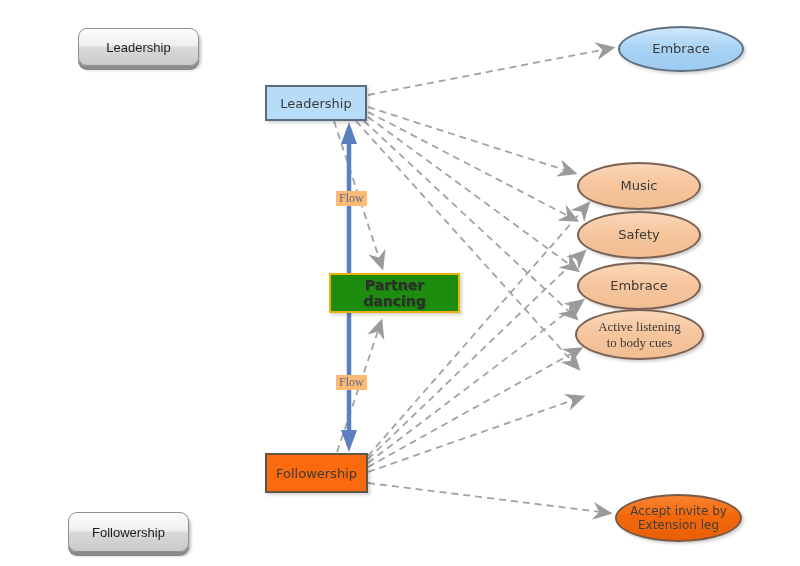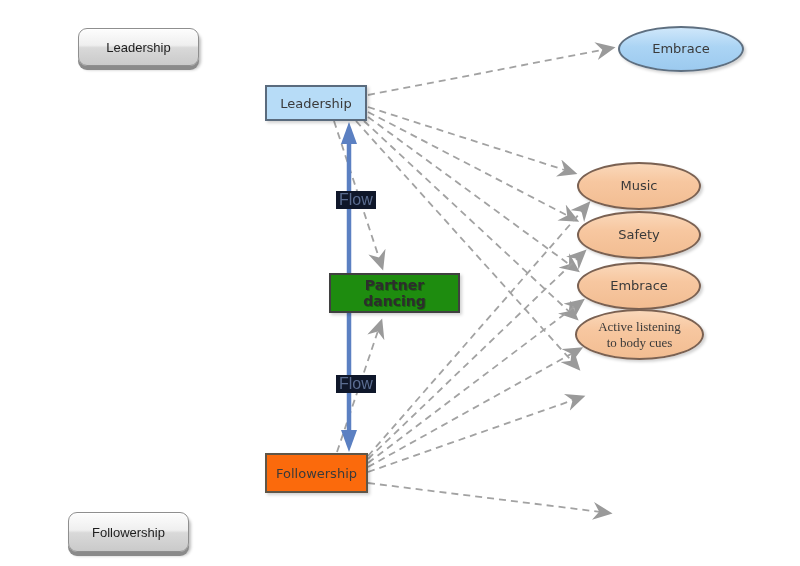--- a/index.html
+++ b/index.html
@@ -13,38 +13,38 @@
         box-shadow:0 4px 0 #8a8a8a,2px 4px 3px rgba(0,0,0,.25),
                    inset 0 1px 0 rgba(255,255,255,.9);
         display:flex;align-items:center;justify-content:center;
         font-family:"Liberation Sans",sans-serif;font-size:13px;color:#1d1d1d;}
 
   
   .rnode{position:absolute;display:flex;align-items:center;justify-content:center;
          text-align:center;font-size:13px;color:#3a3a3a;
          box-shadow:2px 2px 3px rgba(0,0,0,.18);}
   .rnode.blue {background:#B7DCF7;border:2px solid #5a6b7d;}
-  .rnode.green{background:#1E8C0F;border:2px solid #404040;font-weight:bold;
+  .rnode.green{background:#1E8C0F;border:2px solid #eab308;font-weight:bold;
                font-size:14px;color:#2d2d2d;text-shadow:1px 1px 0 rgba(0,0,0,.25);}
   .rnode.orange{background:#FB6A0C;border:2px solid #5f5648;}
 
   
   .enode{position:absolute;border-radius:50%;display:flex;align-items:center;
          justify-content:center;text-align:center;font-size:13px;color:#3a3a3a;
          line-height:1.2;box-shadow:2px 2px 3px rgba(0,0,0,.18);}
   .enode.peach {background:linear-gradient(#fad8ba,#f7c7a0 40%,#f2bd92);border:2px solid #7a6152;}
   .enode.lblue {background:linear-gradient(#cfe7fa,#abd4f4 45%,#9ccaef);border:2px solid #5e6f80;}
   .enode.dorange{background:linear-gradient(#fb8332,#f3680b 45%,#ea5f05);border:2px solid #7a5a45;
                  color:#3f3f3f;font-size:12px;}
 
   .multiline{white-space:pre-line;}
 
   
-  .flowlbl{position:absolute;background:#0f172a;padding:0 3px;
-           font-family:Liberation Sans, sans-serif;font-size:16px;color:#5a6c90;}
+  .flowlbl{position:absolute;background:#fdba74;padding:0 3px;
+           font-family:Liberation Serif, serif;font-size:12px;color:#5a6c90;}
 </style>
 </head>
 <body>
 
 <div id="canvas">
 
   <svg class="edges" viewBox="0 0 800 566" xmlns="http://www.w3.org/2000/svg">
     <defs>
       <marker id="ah" markerWidth="12" markerHeight="10" refX="9" refY="5" orient="auto">
         <path d="M0,0 L11,5 L0,10 L3.5,5 Z" fill="#9a9a9a"></path>
@@ -116,14 +116,18 @@
   <div class="enode peach" style="left:577px;top:211px;width:120px;height:44px;">
     <span>Safety</span>
   </div>
 
   <div class="enode peach" style="left:575px;top:309px;width:125px;height:47px;font-family:Liberation Serif, serif;">
     <span class="multiline">Active listening
 to body cues</span>
   </div>
 
 
+  <div class="enode dorange" style="left:615px;top:494px;width:123px;height:44px;">
+    <span class="multiline">Accept invite by
+Extension leg</span>
+  </div>
 
 </div>
 
 </body></html>

